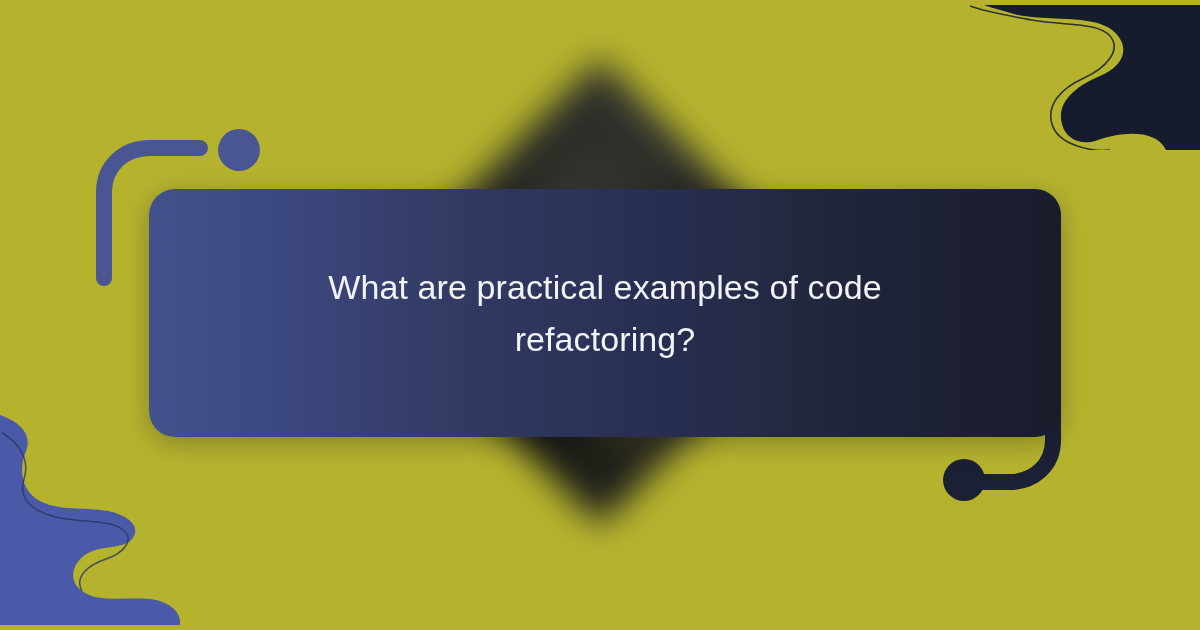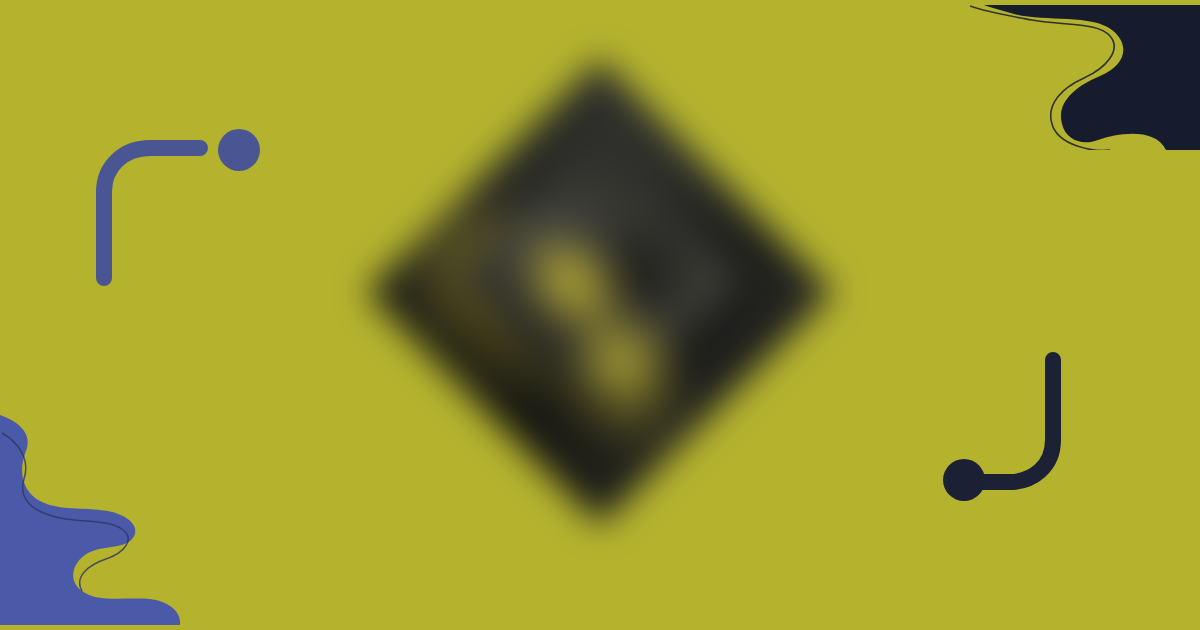--- a/index.html
+++ b/index.html
@@ -180,14 +180,17 @@
     <path d="M8,140 L8,54 C8,28 28,10 54,10 L104,10" fill="none" stroke="#4a5693" stroke-width="16" stroke-linecap="round"></path>
   </svg>
 
   <svg class="bracket bracket-br" width="118" height="140" viewBox="0 0 118 140">
     <path d="M110,8 L110,88 C110,114 90,130 66,130 L10,130" fill="none" stroke="#1c2135" stroke-width="16" stroke-linecap="round"></path>
   </svg>
 
   <div class="dot dot-tl"></div>
   <div class="dot dot-br"></div>
 
+  <div class="card">
+    <h1 class="card-title">What are practical examples of code refactoring?</h1>
+  </div>
 
 </div>
 
 </body></html>

